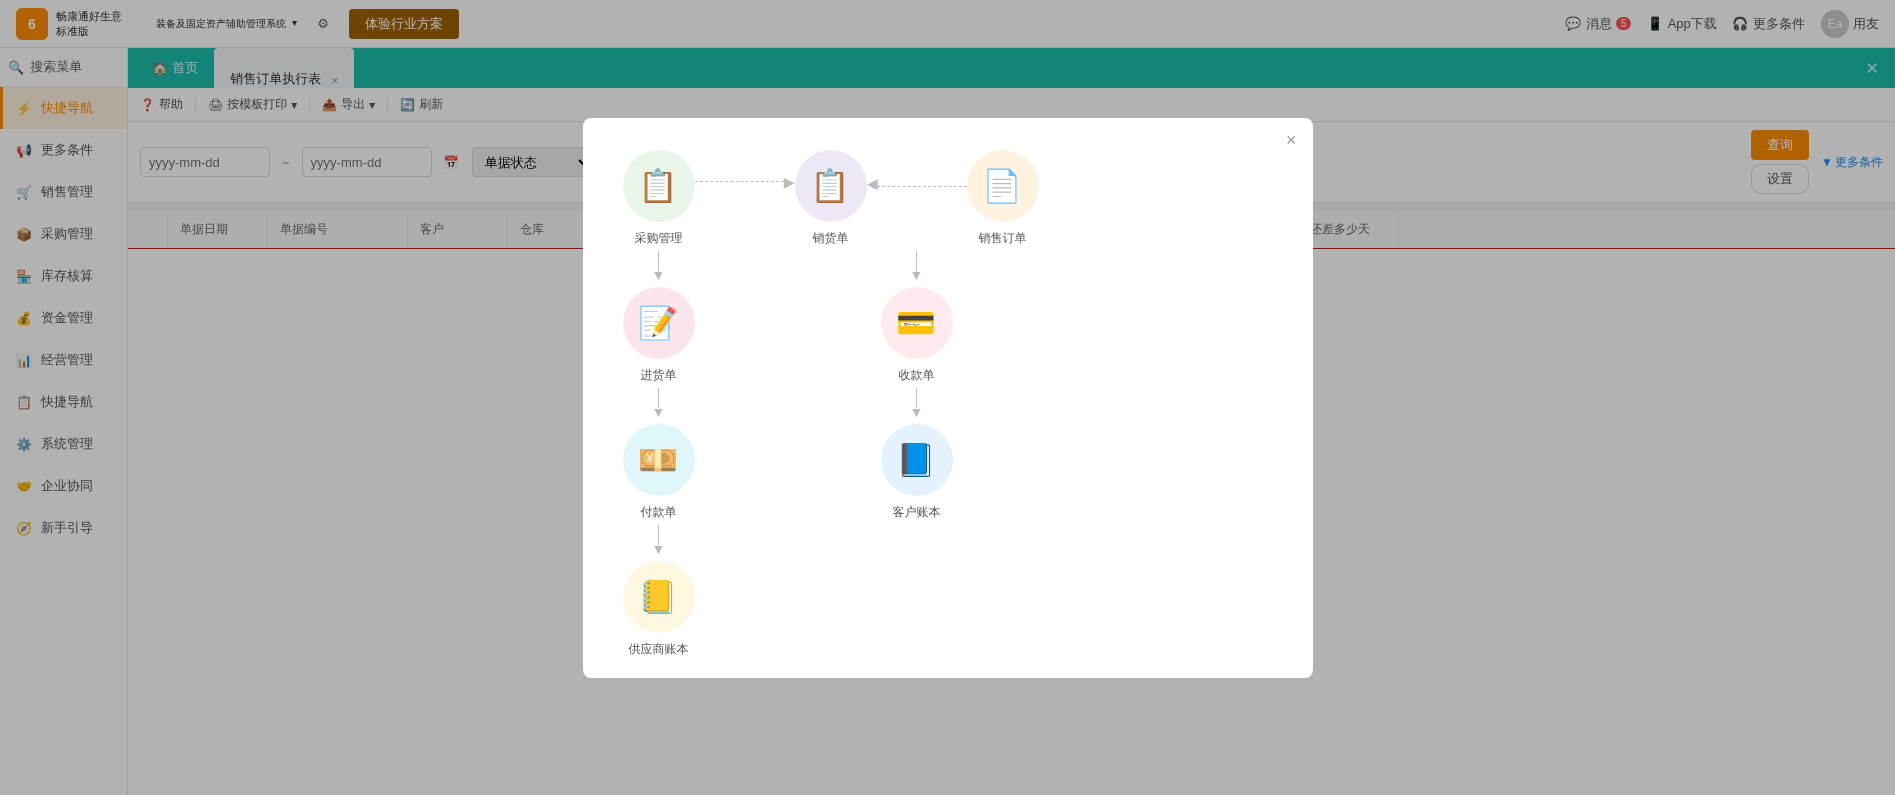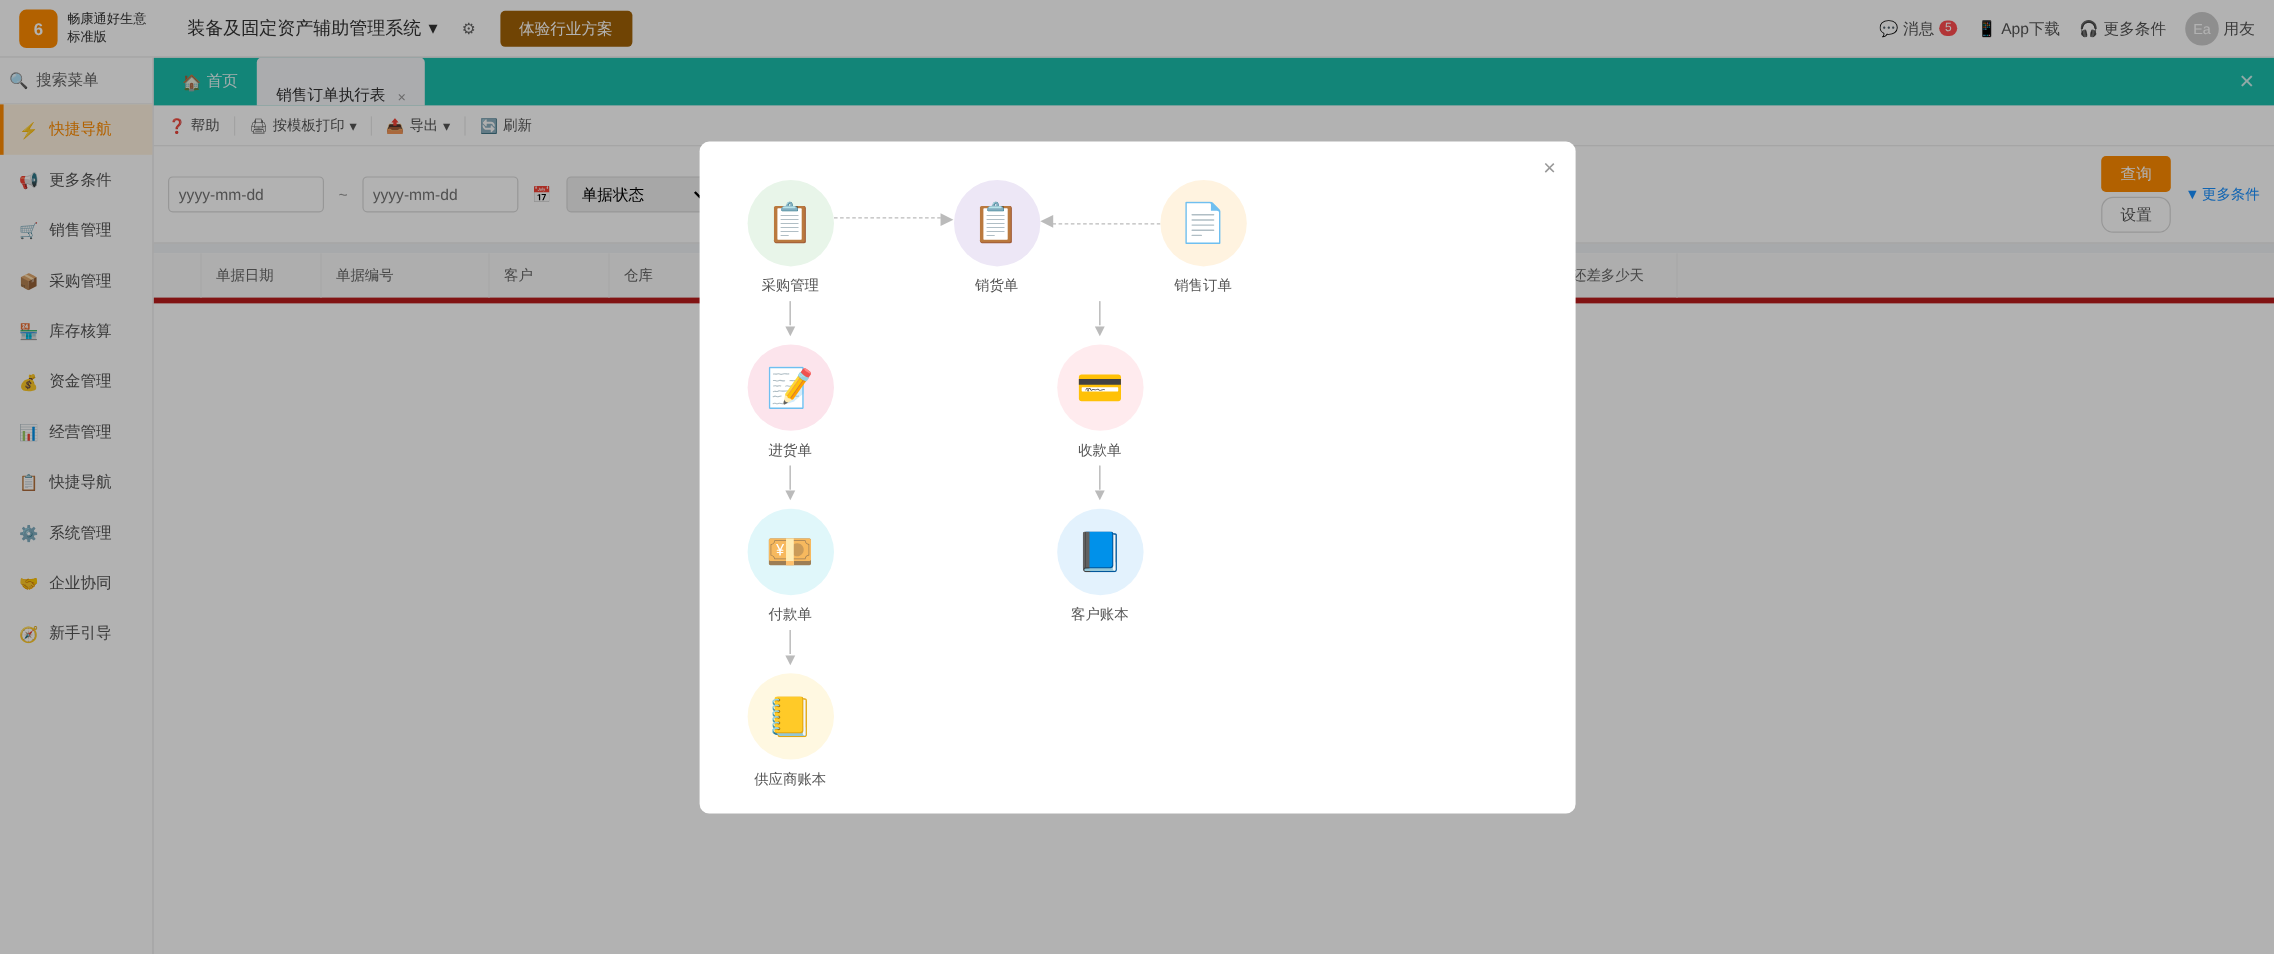--- a/index.html
+++ b/index.html
@@ -10,21 +10,21 @@
     .top-bar { display: flex; align-items: center; height: 48px; background: #fff; border-bottom: 1px solid #e8e8e8; padding: 0 16px; gap: 12px; }
     .main-area { display: flex; flex: 1; overflow: hidden; }
     .sidebar { width: 128px; background: #fff; border-right: 1px solid #e8e8e8; display: flex; flex-direction: column; }
     .content-area { flex: 1; display: flex; flex-direction: column; overflow: hidden; }
     .tab-bar { display: flex; align-items: center; height: 40px; background: #1bbfad; padding: 0 8px; gap: 0; }
 
     
     .logo-area { display: flex; align-items: center; gap: 8px; min-width: 128px; }
     .logo-icon { width: 32px; height: 32px; background: #ff8c00; border-radius: 6px; display: flex; align-items: center; justify-content: center; color: white; font-size: 14px; font-weight: bold; }
     .logo-text { font-size: 11px; color: #333; line-height: 1.3; }
-    .system-name { display: flex; gap: 6px; color: #333; font-size: 15px; cursor: pointer; }
+    .system-name { display: flex; gap: 6px; color: #333; font-size: 10px; cursor: pointer; }
     .settings-btn { width: 28px; height: 28px; display: flex; align-items: center; justify-content: center; cursor: pointer; color: #666; }
     .trial-btn { background: #a16207; color: white; border: none; padding: 6px 16px; border-radius: 4px; cursor: pointer; font-size: 13px; }
     .top-right { margin-left: auto; display: flex; align-items: center; gap: 16px; color: #555; font-size: 13px; }
     .top-right-item { display: flex; align-items: center; gap: 4px; cursor: pointer; }
     .badge { background: #ff4d4f; color: white; border-radius: 10px; font-size: 10px; padding: 1px 5px; }
     .avatar { width: 28px; height: 28px; background: #ccc; border-radius: 50%; display: flex; align-items: center; justify-content: center; color: white; font-size: 12px; }
 
     
     .sidebar-search { padding: 10px 8px; border-bottom: 1px solid #f0f0f0; display: flex; align-items: center; gap: 6px; color: #666; cursor: pointer; }
     .sidebar-item { display: flex; align-items: center; gap: 8px; padding: 12px 12px; cursor: pointer; color: #555; font-size: 13px; border-left: 3px solid transparent; }
@@ -45,21 +45,21 @@
     
     .filter-row { display: flex; align-items: center; padding: 8px 12px; background: #fff; gap: 12px; border-bottom: 1px solid #e8e8e8; }
     .filter-input { border: 1px solid #d9d9d9; border-radius: 4px; padding: 4px 8px; font-size: 13px; height: 30px; }
     .filter-select { border: 1px solid #d9d9d9; border-radius: 4px; padding: 4px 8px; font-size: 13px; height: 30px; min-width: 120px; }
     .query-btn { background: #ff8c00; color: white; border: none; padding: 5px 16px; border-radius: 4px; cursor: pointer; font-size: 13px; height: 30px; }
     .set-btn { background: #fff; color: #555; border: 1px solid #d9d9d9; padding: 5px 12px; border-radius: 4px; cursor: pointer; font-size: 13px; height: 30px; }
     .more-conditions { color: #1890ff; cursor: pointer; font-size: 12px; display: flex; align-items: center; gap: 2px; }
 
     
     .table-wrapper { background: #fff; margin-top: 8px; }
-    .table-header { display: flex; background: #fafafa; border-bottom: 5px solid #b91c1c; }
+    .table-header { display: flex; background: #fafafa; border-bottom: 1px solid #b91c1c; }
     .th { padding: 10px 12px; font-size: 12px; color: #666; border-right: 1px solid #f0f0f0; white-space: nowrap; flex-shrink: 0; }
     .no-data { text-align: center; padding: 60px; color: #999; font-size: 13px; background: #fff; }
 
     
     .modal-overlay { position: absolute; top: 0; left: 0; right: 0; bottom: 0; background: rgba(0,0,0,0.3); z-index: 100; display: flex; justify-content: center; align-items: center; }
     .modal { background: #fff; border-radius: 8px; width: 730px; max-height: 560px; overflow: hidden; position: relative; }
     .modal-close { position: absolute; top: 12px; right: 16px; cursor: pointer; font-size: 18px; color: #999; z-index: 10; }
 
     
     .flow-section { padding: 32px 40px 20px 40px; }

